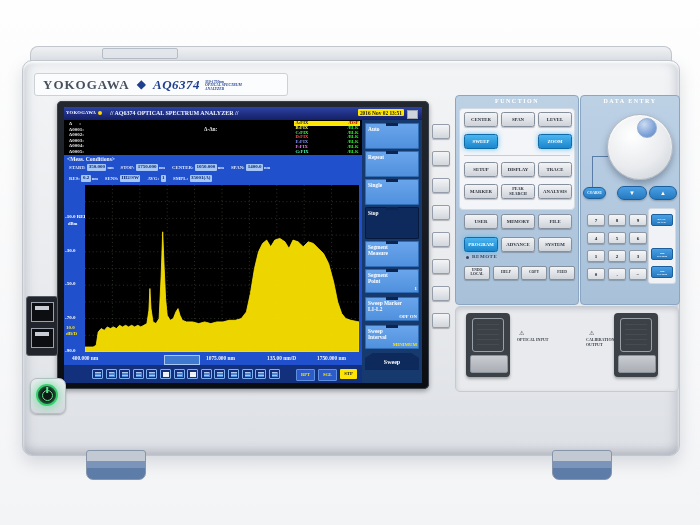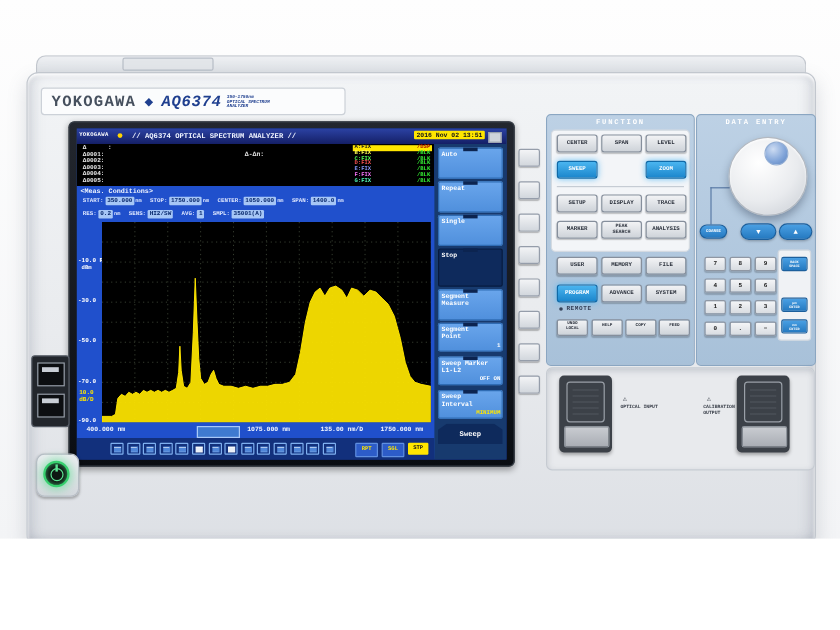--- a/index.html
+++ b/index.html
@@ -1,17 +1,17 @@
 <!DOCTYPE html>
 <html><head>
 <meta charset="utf-8">
 <style>
   html,body{margin:0;padding:0;background:#ffffff;}
-  #stage{position:relative;width:700px;height:449px;background:linear-gradient(180deg,#fefefe,#f3f4f6);
-    font-family:Liberation Mono, monospace;overflow:hidden;}
+  #stage{position:relative;width:700px;height:525px;background:linear-gradient(180deg,#fefefe,#f3f4f6);
+    font-family:Liberation Serif, serif;overflow:hidden;}
   .abs{position:absolute;}
 
   
   .lid{left:30px;top:46px;width:640px;height:18px;background:linear-gradient(180deg,#eef0f3,#d8dce1);
     border:1px solid #c2c7ce;border-bottom:2px solid #a9afb8;border-radius:8px 8px 2px 2px;}
   .latch{left:102px;top:48px;width:74px;height:9px;background:#e3e6ea;border:1px solid #b8bec7;border-radius:2px;}
   .chassis{left:22px;top:60px;width:656px;height:394px;background:linear-gradient(180deg,#f2f4f6 0%,#e9ebee 55%,#dde0e5 100%);
     border:1px solid #c2c7ce;border-radius:10px;
     box-shadow:inset 0 2px 3px #fff,inset 6px 0 10px rgba(120,130,145,.15),inset -6px 0 10px rgba(120,130,145,.15),inset 0 -5px 9px rgba(110,120,135,.25),0 7px 16px rgba(90,100,115,.2);}
   .foot{top:450px;width:58px;height:28px;border-radius:3px 3px 7px 7px;

